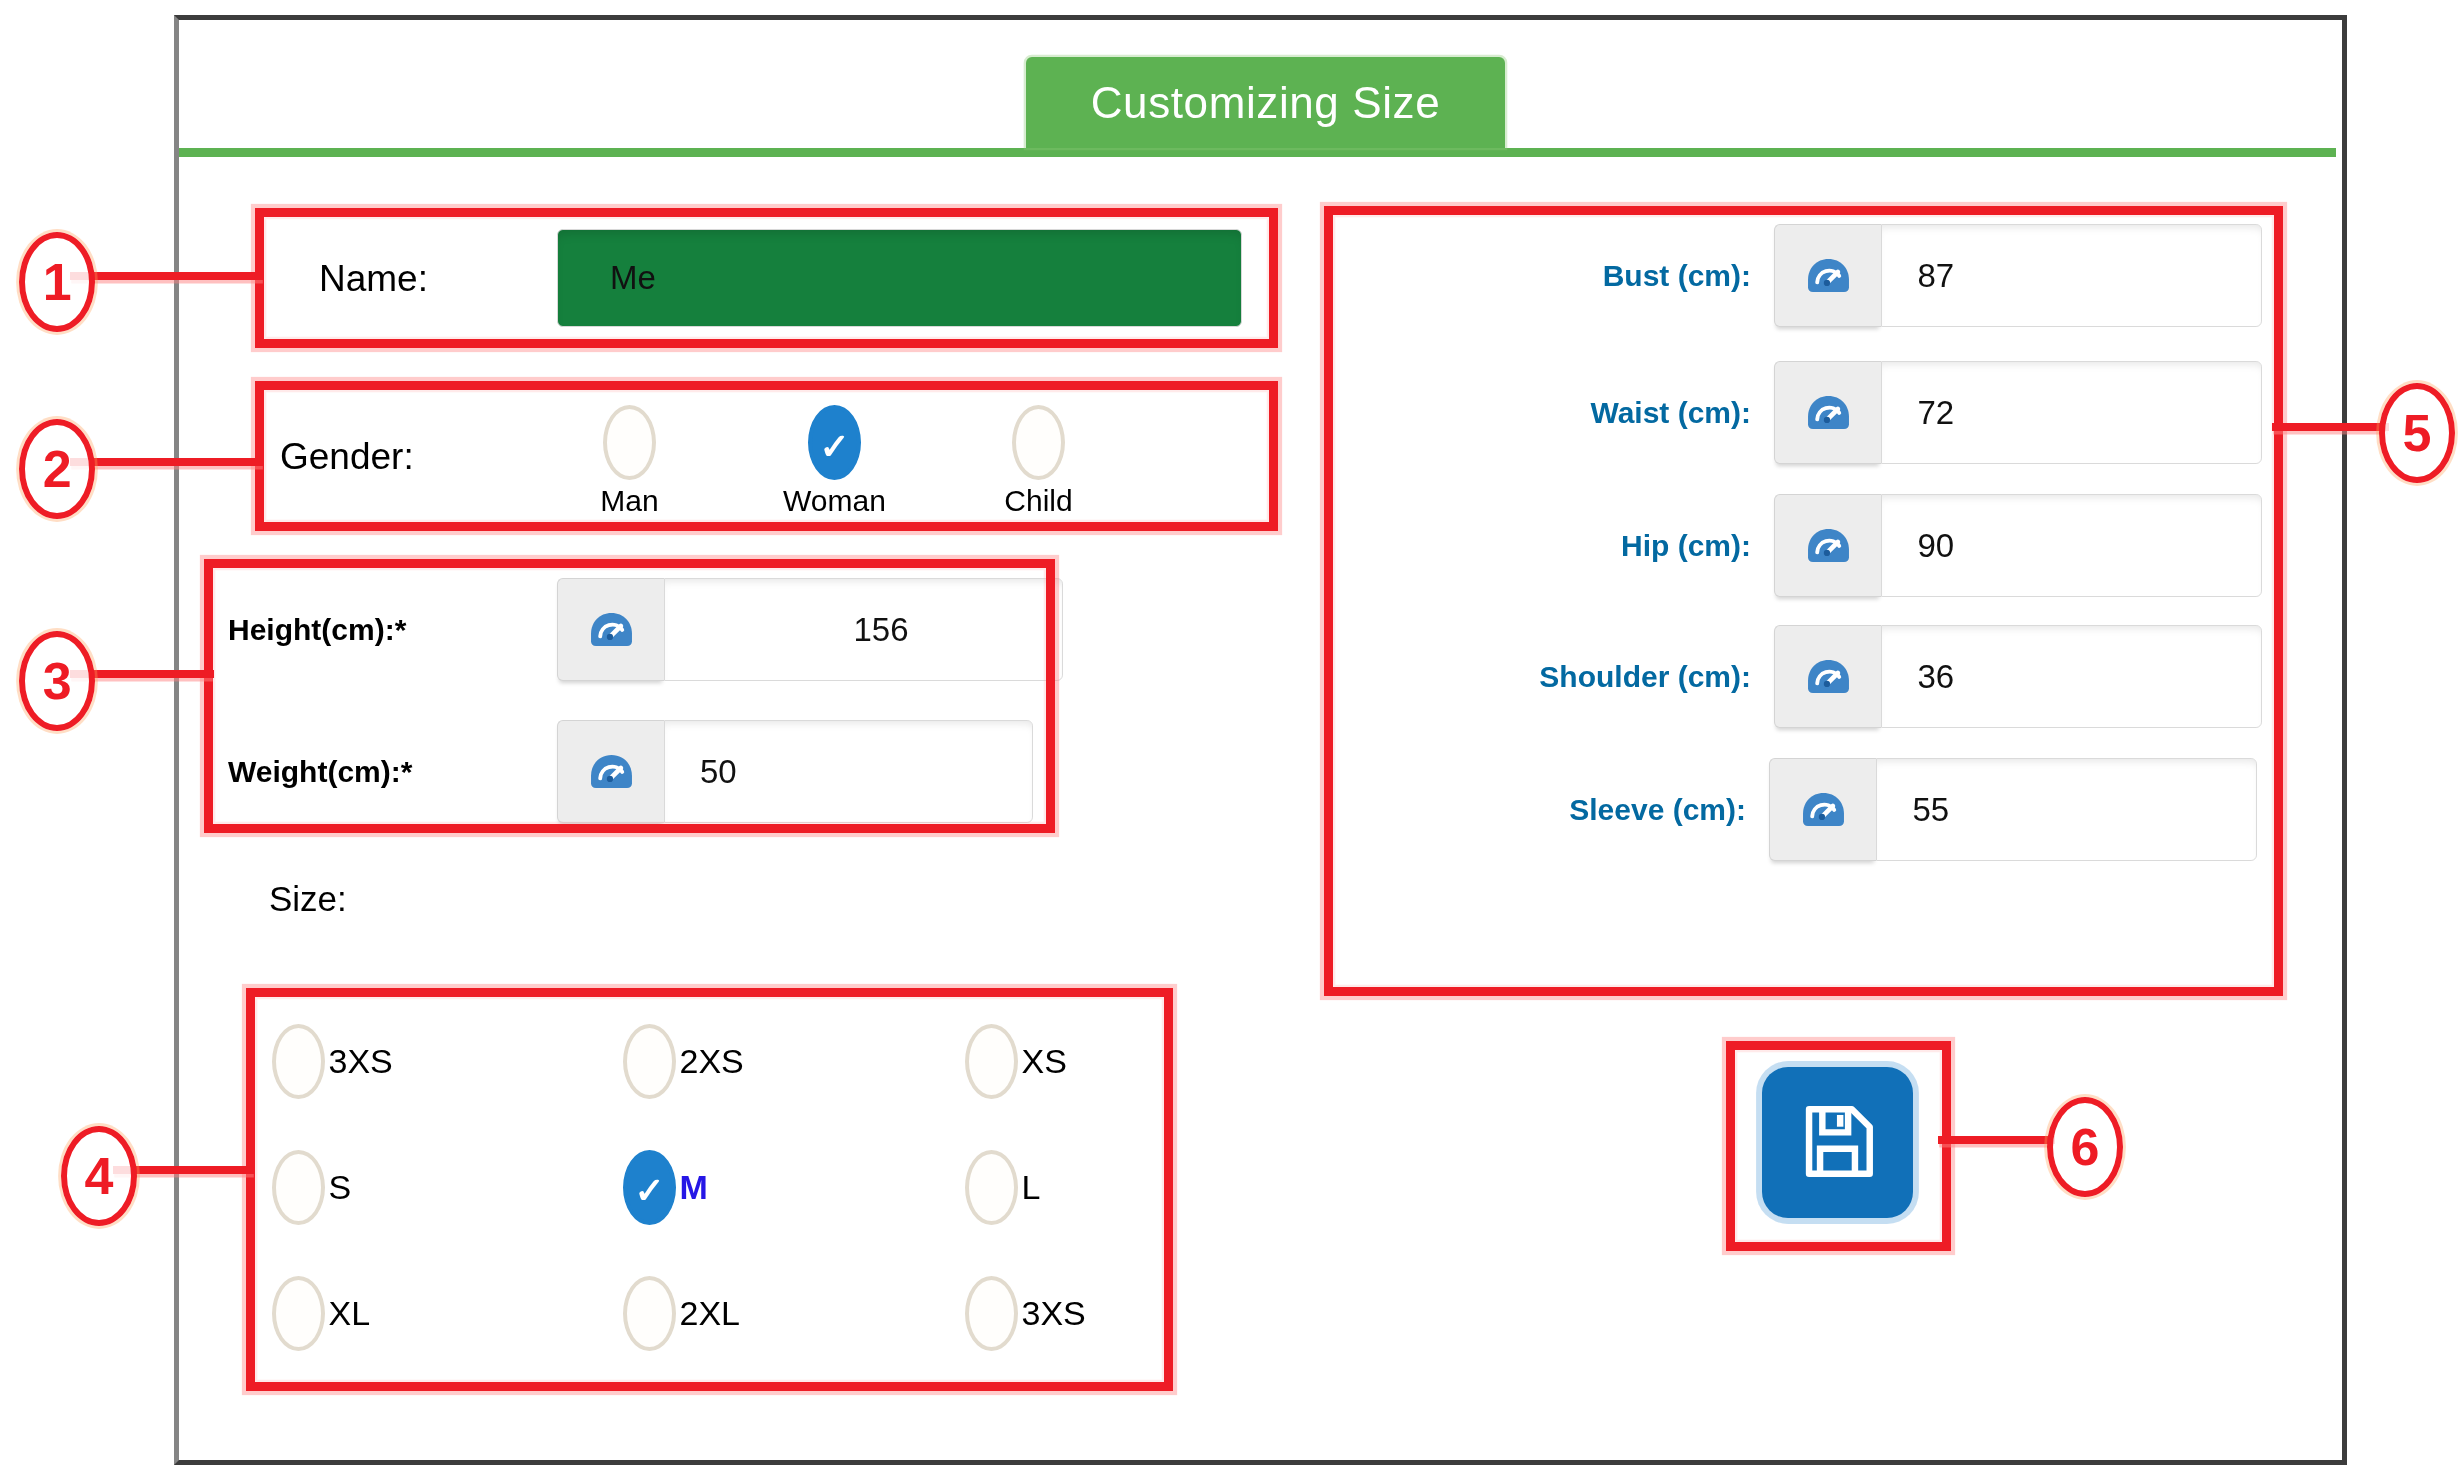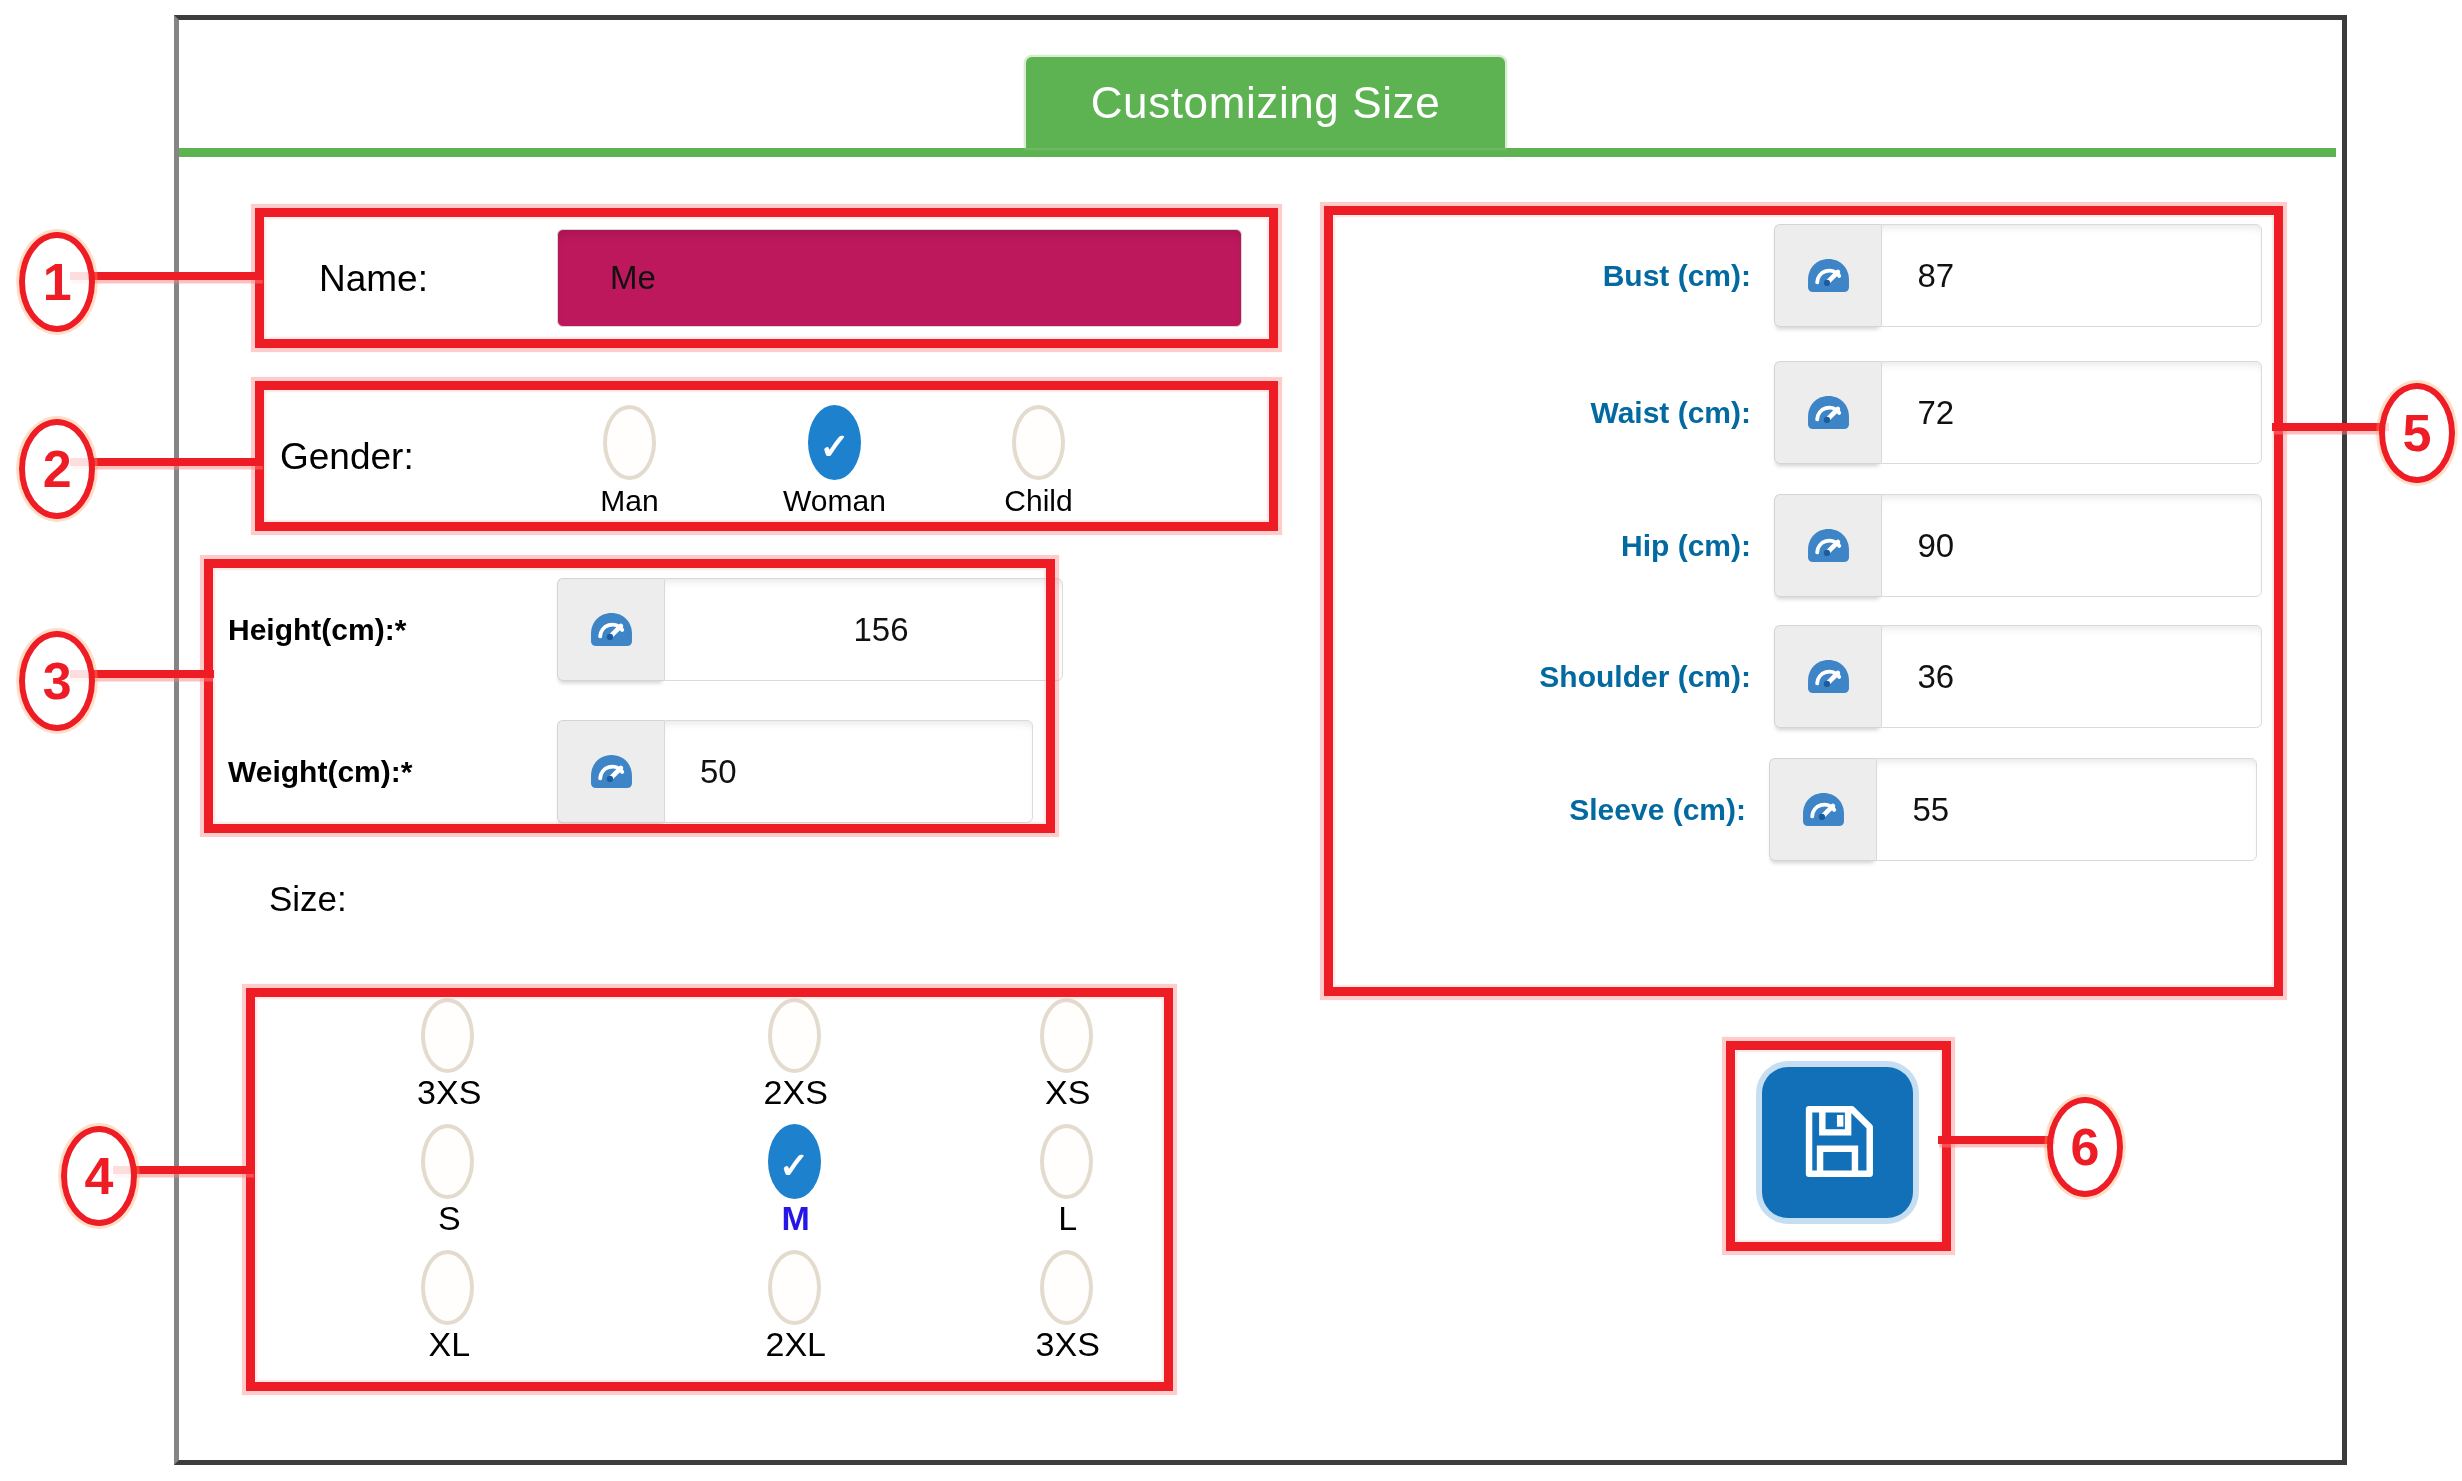--- a/index.html
+++ b/index.html
@@ -18,21 +18,21 @@
 
   
   .rbox{position:absolute;border:9.4px solid #ee1c25;z-index:4;pointer-events:none;
         box-shadow:0 0 0 4.1px rgba(255,120,120,.38), inset 0 0 0 2.3px rgba(255,170,170,.25);}
 
   
   .biglabel{position:absolute;display:flex;align-items:center;font-size:37px;color:#000;z-index:2;}
   .fieldlabel{position:absolute;display:flex;align-items:center;font-size:30px;font-weight:600;color:#000;z-index:2;}
 
   
-  .tinput{box-sizing:border-box;background:#be185d;border:1.8px solid #d8d8d8;border-radius:5.9px;
+  .tinput{box-sizing:border-box;background:#15803d;border:1.8px solid #d8d8d8;border-radius:5.9px;
           font-family:"Liberation Sans",sans-serif;font-size:33px;color:#111;
           box-shadow:inset 0 8.2px 10.5px -4.7px rgba(0,0,0,.14);outline:none;}
   #name-input{position:absolute;left:557px;top:229px;width:685px;height:98px;padding:0 0 0 52px;z-index:2;}
 
   
   .mgroup{position:absolute;display:flex;z-index:2;}
   .iconcell{box-sizing:border-box;width:107px;height:103px;background:#ededed;border:1.8px solid #d4d4d4;
             border-right:none;border-radius:5.9px 0 0 5.9px;display:flex;align-items:center;justify-content:center;
             box-shadow:0 3.5px 4.7px -2.3px rgba(0,0,0,.18);}
   .minput{box-sizing:border-box;width:381px;height:103px;background:#fff;border:1.8px solid #dadada;
@@ -46,21 +46,21 @@
          background:#fffefc;display:flex;align-items:center;justify-content:center;flex:none;}
   .radio.checked{background:#1e81cd;border-color:#1e81cd;}
   .radio.checked::after{content:"\2713";color:#ffffff;font-size:36px;font-weight:bold;margin-top:8.2px;}
 
   .gopt{position:absolute;width:187px;display:flex;flex-direction:column;align-items:center;z-index:2;}
   .gopt .glabel{margin-top:3.5px;font-size:30px;color:#000;}
 
   
   #size-grid{position:absolute;left:272px;top:998px;width:896px;height:378px;display:grid;
              grid-template-columns:351px 342px 202px;grid-template-rows:1fr 1fr 1fr;z-index:2;}
-  .scell{display:flex;align-items:center;flex-direction:column;}
+  .scell{display:flex;align-items:center;}
   .scell .slabel{margin-left:3.5px;font-size:34px;color:#000;}
   .scell.selected .slabel{color:#2617e6;font-weight:bold;}
 
   
   #save-button{position:absolute;left:1762px;top:1067px;width:151px;height:151px;border-radius:26px;
                background:#1170b8;border:none;display:flex;align-items:center;justify-content:center;z-index:3;
                box-shadow:0 0 0 5.9px rgba(150,195,232,.55);cursor:pointer;}
 
   
   .acircle{position:absolute;width:64px;height:88px;border:6.4px solid #ee1c25;border-radius:50%;

